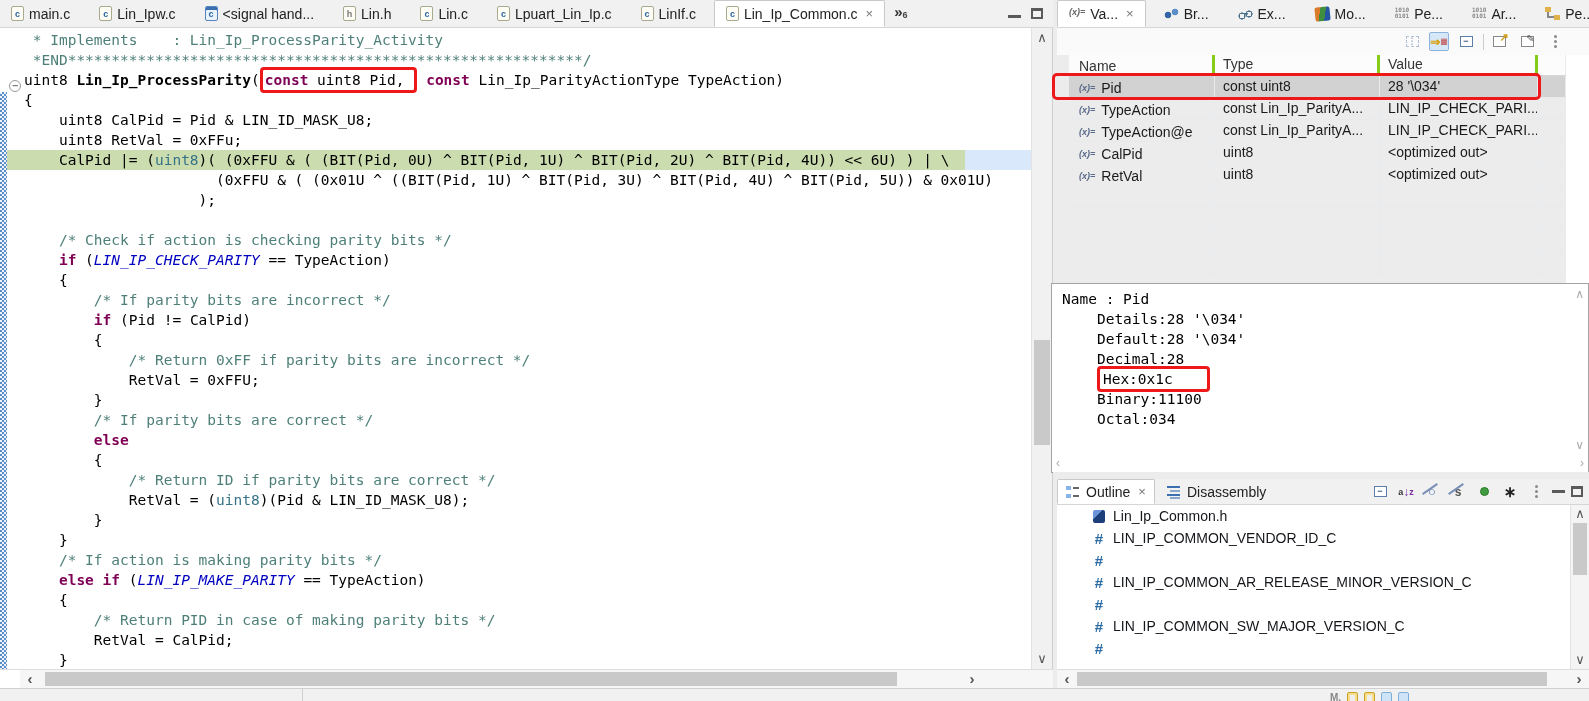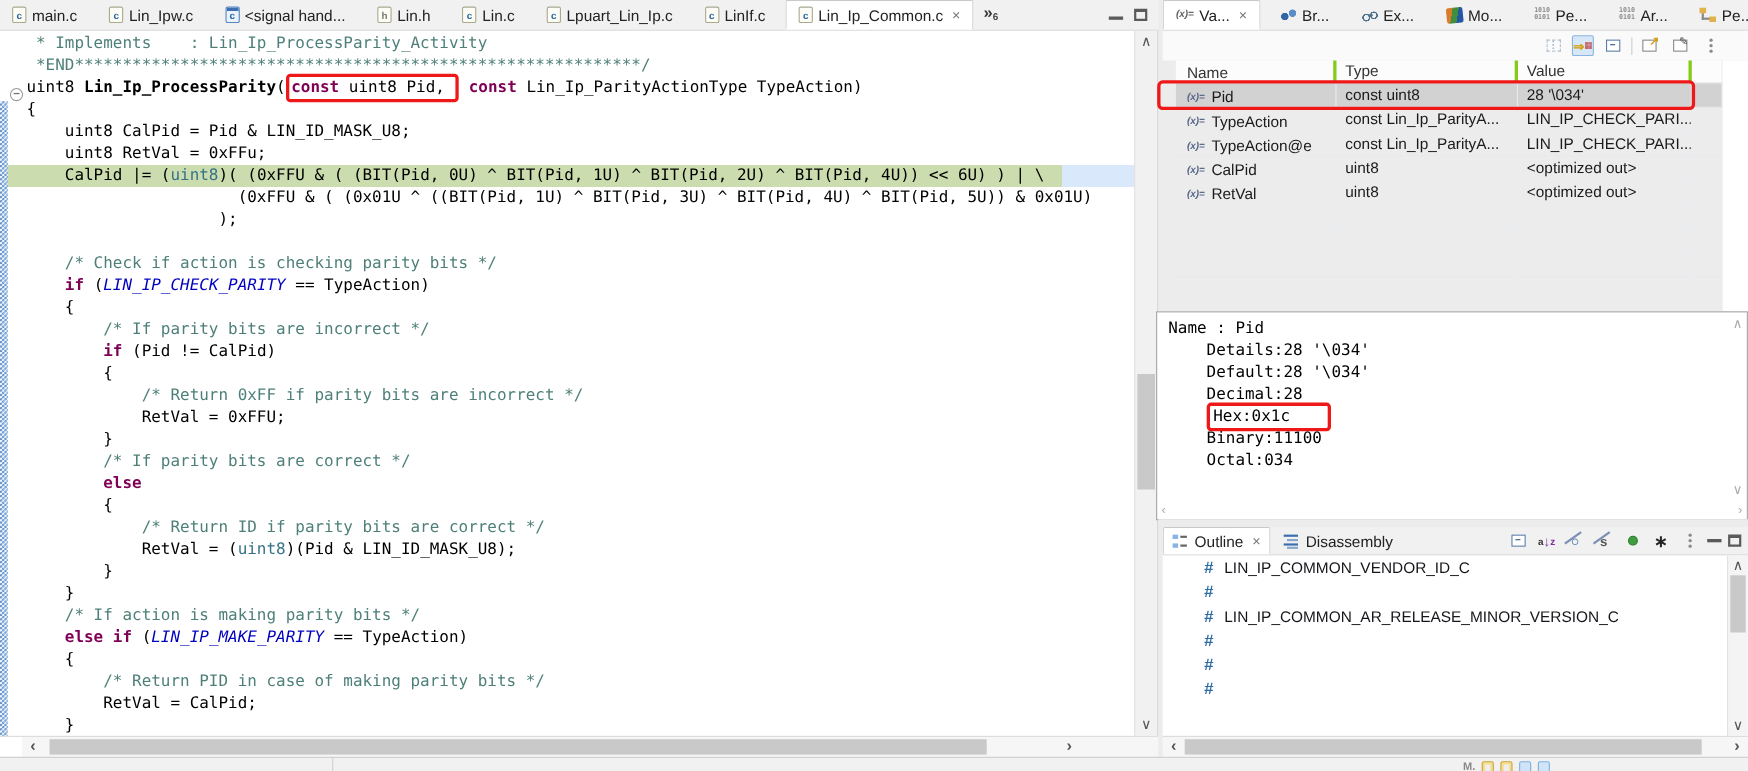--- a/index.html
+++ b/index.html
@@ -364,35 +364,40 @@
           <i></i>
         </div>
       </div>
     <div class="wmin" style="margin-top:0"></div>
     <div class="wmax"></div>
   </div>
 </div>
 <div id="outline-list">
   <div id="outline-items">
       <div class="oi">
+        <span class="oi-include"></span>
+        <span>Lin_Ip_Common.h</span>
+      </div>
+      <div class="oi">
         <span class="oi-define">#</span>
         <span>LIN_IP_COMMON_VENDOR_ID_C</span>
       </div>
       <div class="oi">
         <span class="oi-define">#</span>
       </div>
       <div class="oi">
         <span class="oi-define">#</span>
         <span>LIN_IP_COMMON_AR_RELEASE_MINOR_VERSION_C</span>
       </div>
       <div class="oi">
         <span class="oi-define">#</span>
       </div>
       <div class="oi">
         <span class="oi-define">#</span>
+        <span>LIN_IP_COMMON_SW_MAJOR_VERSION_C</span>
       </div>
       <div class="oi">
         <span class="oi-define">#</span>
       </div>
     </div>
   <div id="outline-vsb">
     <div class="sb-arrow" style="top:1px">∧</div>
     <div class="sb-thumb" style="top:18px;height:52px"></div>
     <div class="sb-arrow" style="bottom:1px">∨</div>
   </div>

